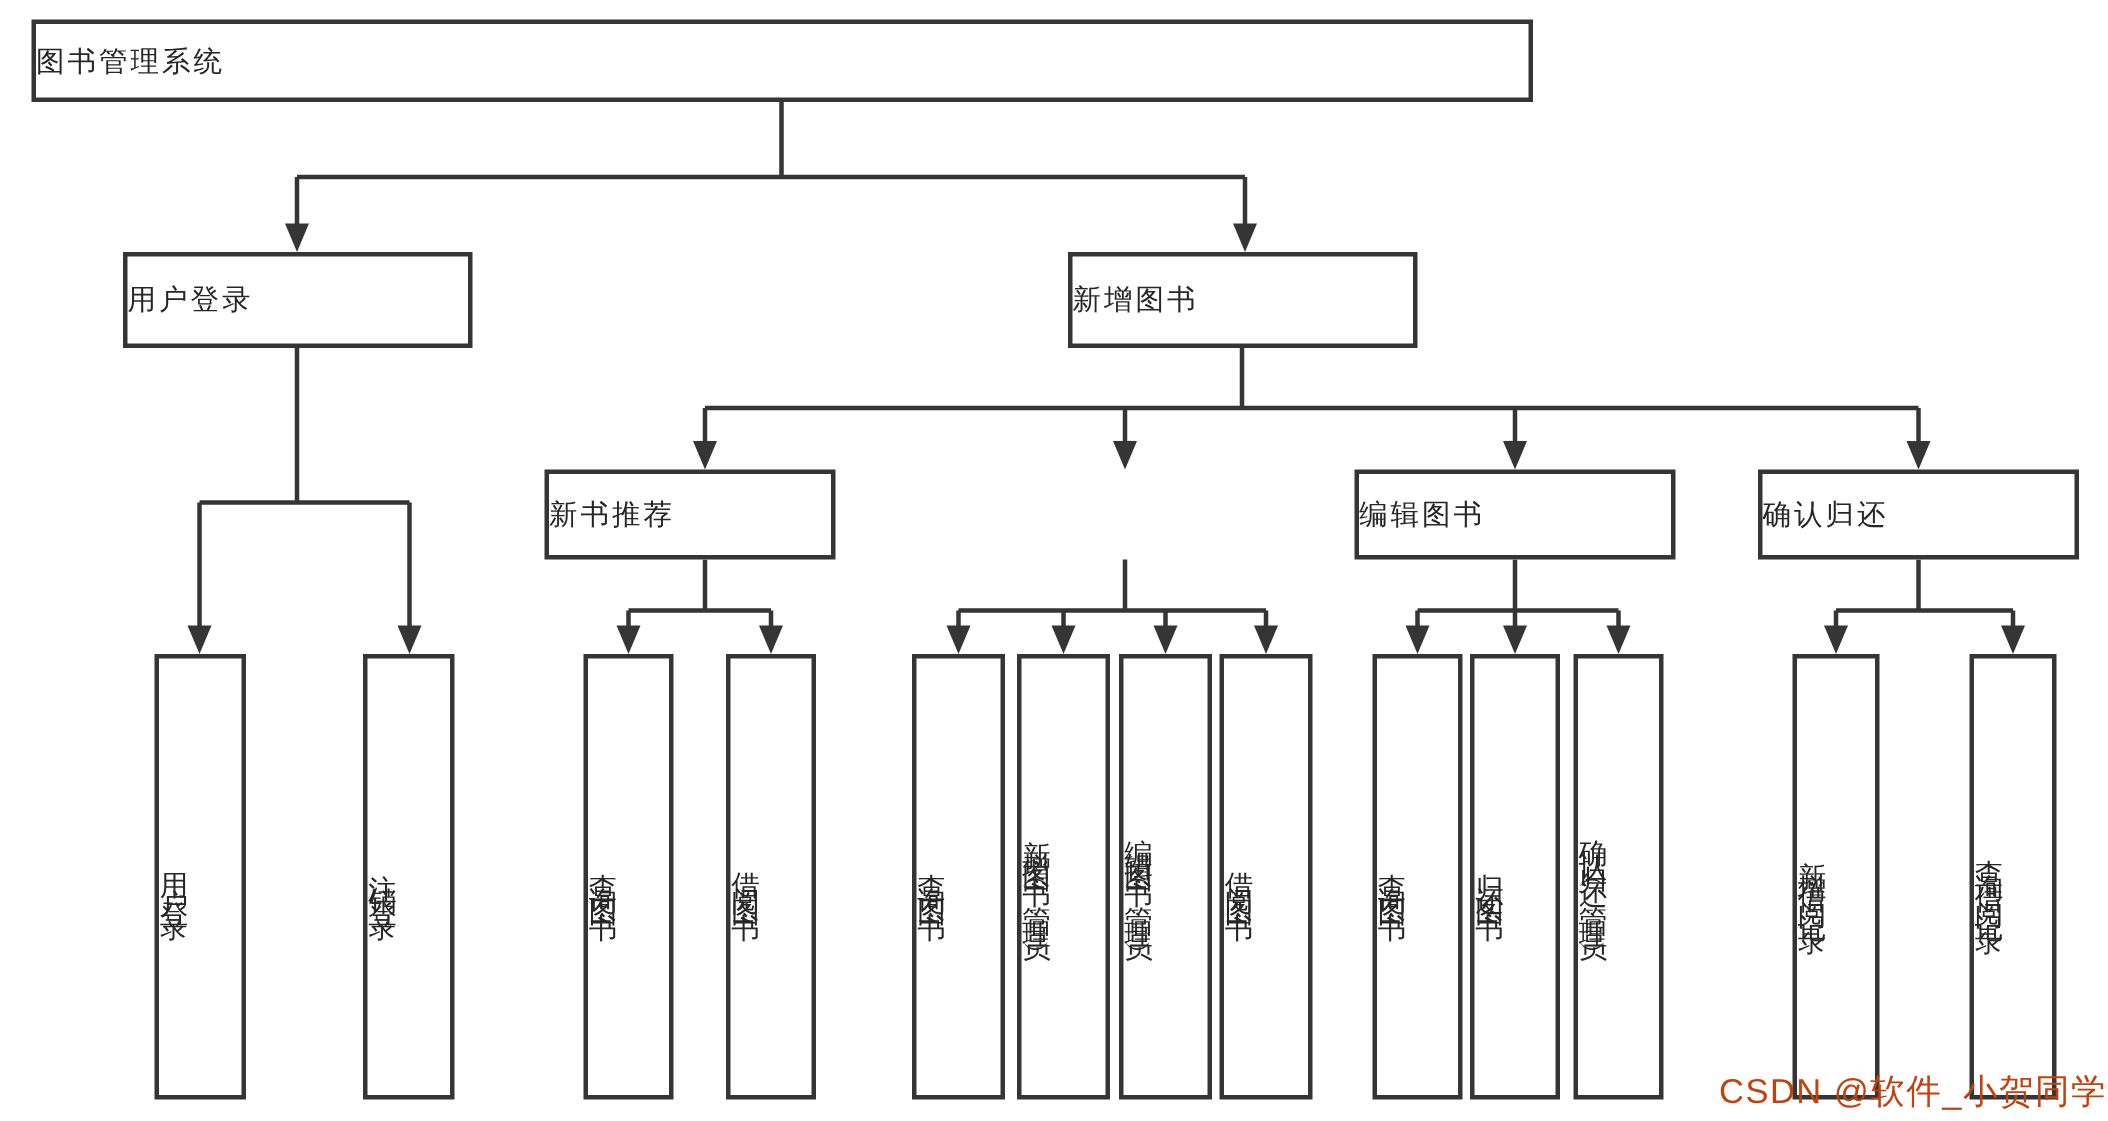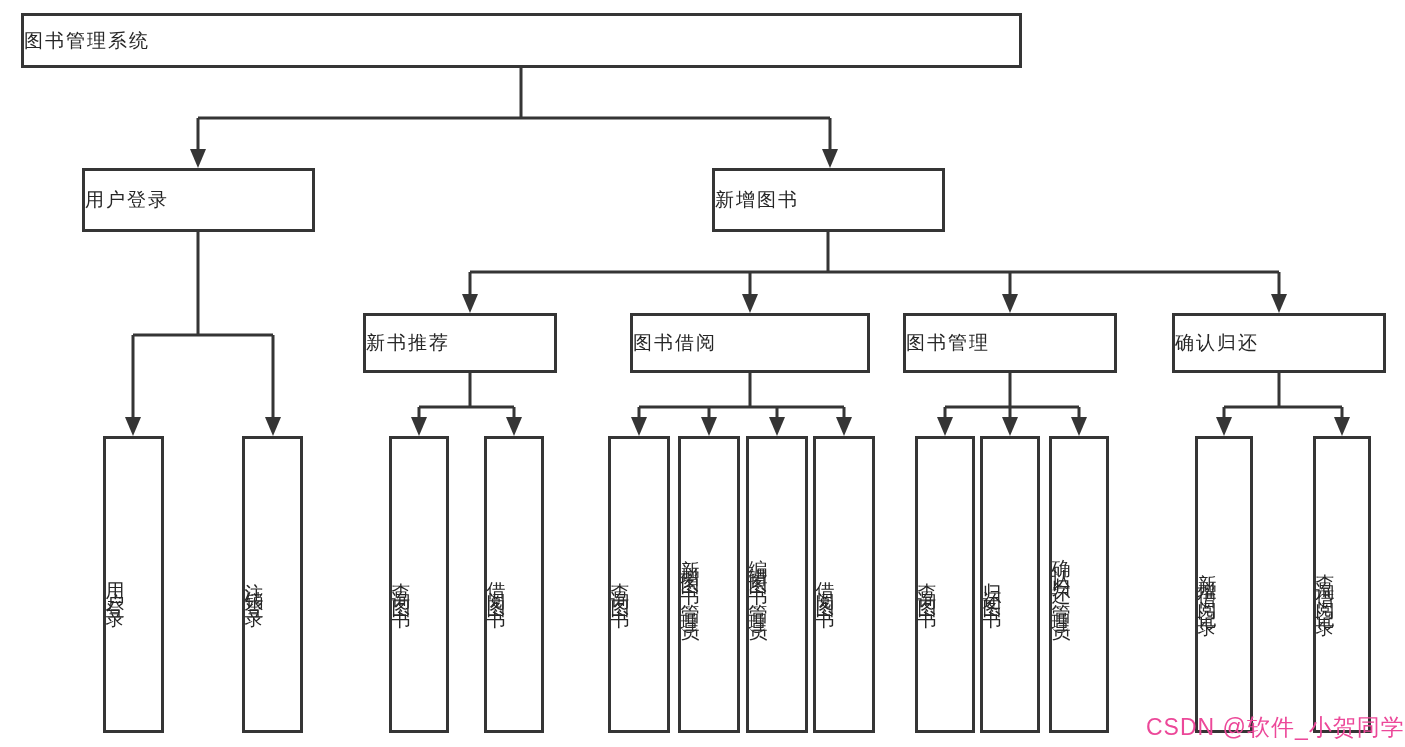--- a/index.html
+++ b/index.html
@@ -41,21 +41,21 @@
     font-size: 19px;
     letter-spacing: 9px;
     line-height: 1;
     white-space: nowrap;
   }
   .watermark {
     position: absolute;
     left: 1146px;
     top: 712px;
     font-size: 23px;
-    color: #ec4899;
+    color: #c2410c;
     white-space: nowrap;
     z-index: 5;
     letter-spacing: 1px;
   }
 </style>
 </head>
 <body>
 
 <div class="stage">
 
@@ -106,25 +106,22 @@
   <div class="box h" style="left:82px;top:168px;width:233px;height:64px">
     <span>用户登录</span>
   </div>
   <div class="box h" style="left:712px;top:168px;width:233px;height:64px">
     <span>新增图书</span>
   </div>
 
   <div class="box h" style="left:363px;top:313px;width:194px;height:60px">
     <span>新书推荐</span>
   </div>
-  <div class="box h" style="left:630px;top:313px;width:240px;height:60px">
-    <span>图书借阅</span>
-  </div>
   <div class="box h" style="left:903px;top:313px;width:214px;height:60px">
-    <span>图书管理</span>
+    <span>编辑图书</span>
   </div>
   <div class="box h" style="left:1172px;top:313px;width:214px;height:60px">
     <span>确认归还</span>
   </div>
 
   <div class="box v" style="left:103px;top:436px;width:61px;height:297px">
     <span>用户登录</span>
   </div>
   <div class="box v" style="left:242px;top:436px;width:61px;height:297px">
     <span>注销登录</span>

